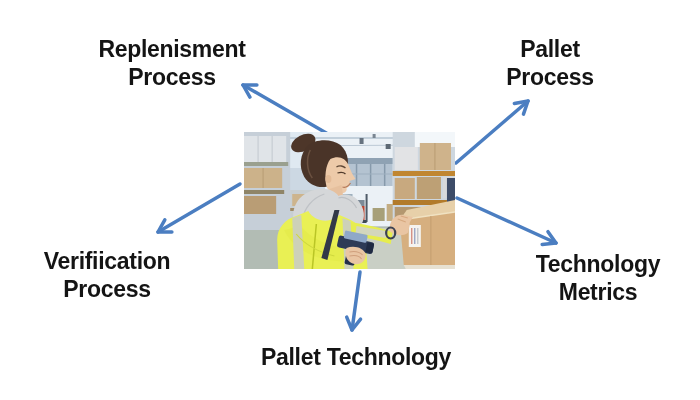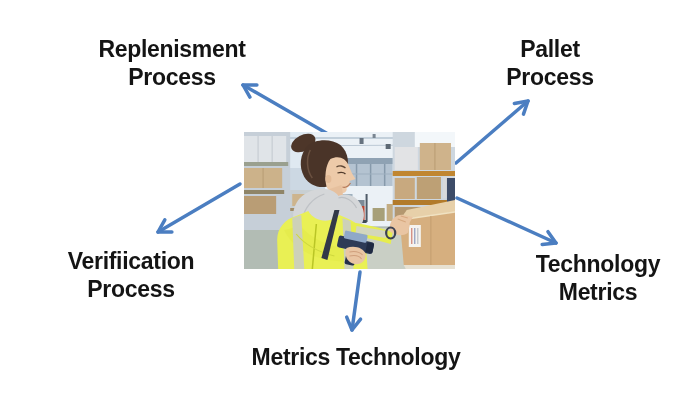--- a/index.html
+++ b/index.html
@@ -37,21 +37,21 @@
     font-weight: 700;
     font-size: 23px;
     line-height: 28px;
     letter-spacing: -0.3px;
     color: var(--text-color);
     white-space: nowrap;
   }
   .label span { display: block; }
   .label-top-left  { left: 172px; top: 35px;  }
   .label-top-right { left: 527px; top: 35px; margin-left: 23px;  }
-  .label-left      { left: 107px; top: 247px; margin-left: 24px; }
+  .label-left      { left: 107px; top: 247px; }
   .label-right     { left: 598px; top: 250px; }
   .label-bottom    { left: 356px; top: 343px; }
 </style>
 </head>
 <body>
 
 <div class="canvas">
 
   <svg class="arrows-layer" viewBox="0 0 700 400" xmlns="http://www.w3.org/2000/svg" aria-hidden="true">
     <defs>
@@ -193,16 +193,16 @@
   </div>
   <div class="label label-left">
     <span>Verifiication</span>
     <span>Process</span>
   </div>
   <div class="label label-right">
     <span>Technology</span>
     <span>Metrics</span>
   </div>
   <div class="label label-bottom">
-    <span>Metrics Technology</span>
+    <span>Pallet Technology</span>
   </div>
 
 </div>
 
 </body></html>

